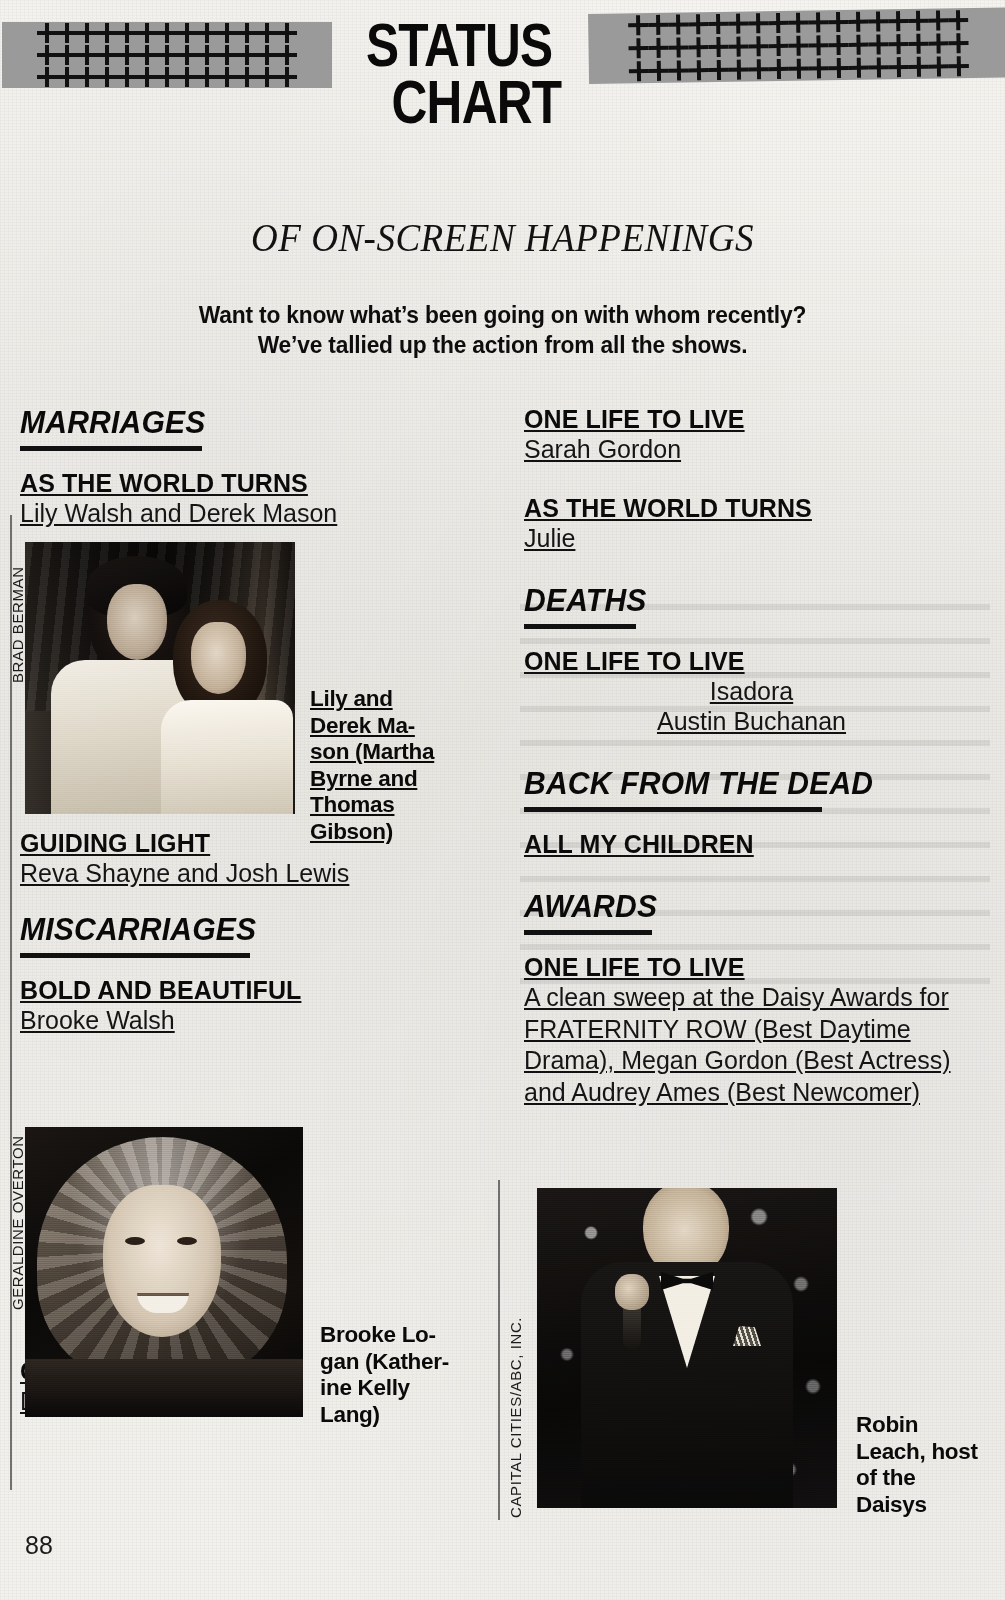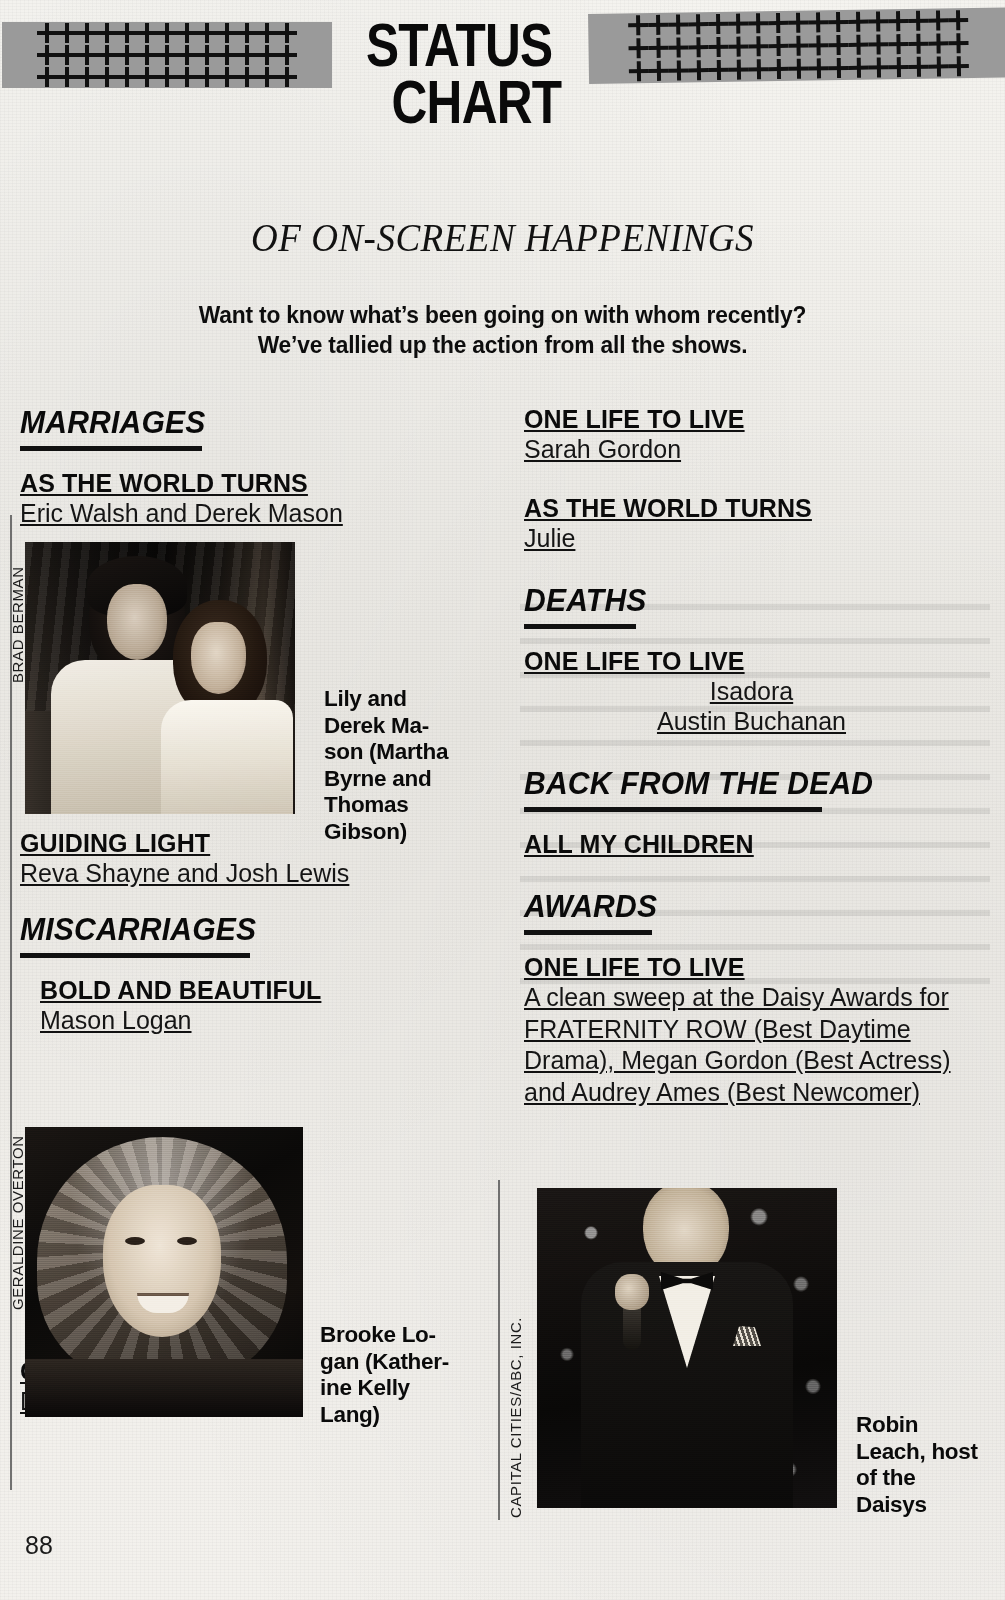--- a/index.html
+++ b/index.html
@@ -205,21 +205,21 @@
   #photo1 .body-f{
     position:absolute;left:136px;top:158px;width:132px;height:120px;border-radius:30px 18px 0 0;
     background:linear-gradient(176deg,#fbf8f1 0%,#e6e0d3 52%,#cdc4b3 100%);
   }
   #photo1 .grain{
     position:absolute;inset:0;
     background:repeating-linear-gradient(0deg, rgba(255,255,255,.05) 0 1px, rgba(0,0,0,.08) 1px 2px);
     mix-blend-mode:overlay;opacity:.8;
   }
   #cred1{left:9px;top:538px;height:145px;}
-  #cap1{left:324px;top:686px;width:140px;}
+  #cap1{left:310px;top:686px;width:140px;text-decoration:underline;}
 
   
   #photo2{left:25px;top:1127px;width:278px;height:290px;}
   #photo2 .bg{
     position:absolute;inset:0;
     background:linear-gradient(150deg,#1a1613 0%,#0a0908 40%,#14100d 70%,#050505 100%);
   }
   #photo2 .hair{
     position:absolute;left:12px;top:10px;width:250px;height:248px;border-radius:52% 52% 44% 44%;
     background:
@@ -453,39 +453,39 @@
 
   <div class="col" id="col-left">
 
     <div class="sect-wrap w1">
       <h2 class="sect">MARRIAGES</h2>
       <div class="sect-rule"></div>
     </div>
 
     <div class="entry" style="margin-bottom:4px;">
       <p class="show">AS THE WORLD TURNS</p>
-      <p class="name">Eric Walsh and Derek Mason</p>
+      <p class="name">Lily Walsh and Derek Mason</p>
     </div>
 
     <div style="height:297px;"></div>
 
 
     <div class="entry" style="margin-bottom:24px;">
       <p class="show">GUIDING LIGHT</p>
       <p class="name">Reva Shayne and Josh Lewis</p>
     </div>
 
     <div class="sect-wrap w2">
       <h2 class="sect">MISCARRIAGES</h2>
       <div class="sect-rule"></div>
     </div>
 
-    <div class="entry" style="margin-bottom:4px;margin-left:20px;">
+    <div class="entry" style="margin-bottom:4px;">
       <p class="show">BOLD AND BEAUTIFUL</p>
-      <p class="name">Mason Logan</p>
+      <p class="name">Brooke Walsh</p>
     </div>
 
     <div style="height:318px;"></div>
 
     <div class="entry">
       <p class="show">GUIDING LIGHT</p>
       <p class="name">Dana</p>
     </div>
   </div>
 

